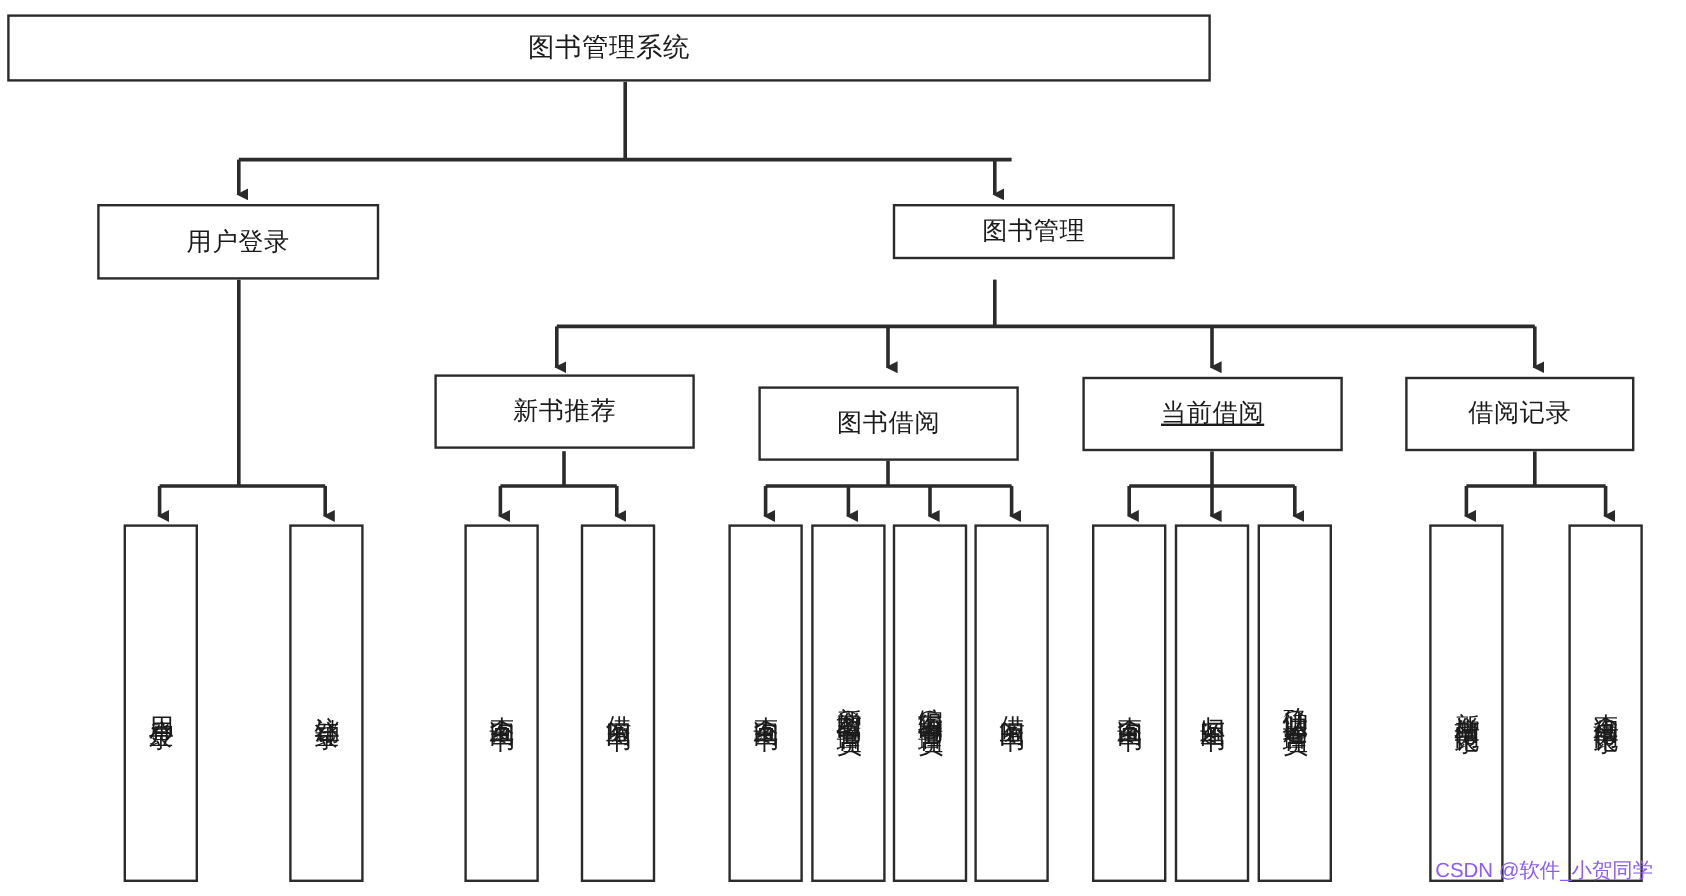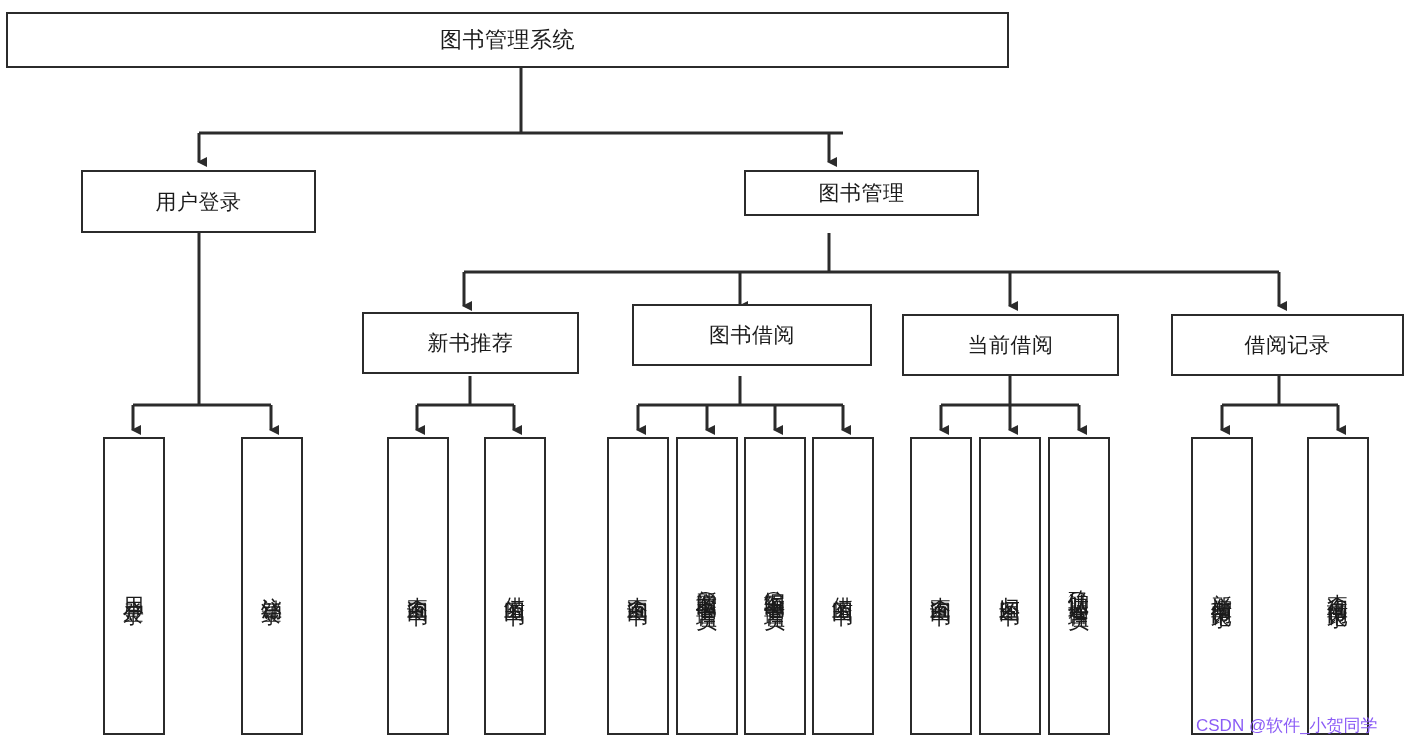--- a/index.html
+++ b/index.html
@@ -131,27 +131,27 @@
   <div class="node h" style="left:81px; top:170px; width:235px; height:63px;">
     <span class="node-label">用户登录</span>
   </div>
   <div class="node h" style="left:712px; top:170px; width:235px; height:46px;margin-left:32px;">
     <span class="node-label">图书管理</span>
   </div>
 
   <div class="node h" style="left:362px; top:312px; width:217px; height:62px;">
     <span class="node-label">新书推荐</span>
   </div>
-  <div class="node h" style="left:632px; top:304px; width:240px; height:62px;">
+  <div class="node h" style="left:632px; top:322px; width:217px; height:62px;">
     <span class="node-label">图书借阅</span>
   </div>
-  <div class="node h" style="left:902px; top:314px; width:217px; height:62px;">
+  <div class="node h" style="left:902px; top:314px; width:217px; height:62px;text-decoration:underline;">
     <span class="node-label">当前借阅</span>
   </div>
-  <div class="node h" style="left:1171px; top:314px; width:233px; height:62px;">
+  <div class="node h" style="left:1171px; top:314px; width:191px; height:62px;">
     <span class="node-label">借阅记录</span>
   </div>
 
   <div class="node v" style="left:103px; top:437px; width:62px; height:298px;">
     <span class="node-label">用户登录</span>
   </div>
   <div class="node v" style="left:241px; top:437px; width:62px; height:298px;">
     <span class="node-label">注销登录</span>
   </div>
 

